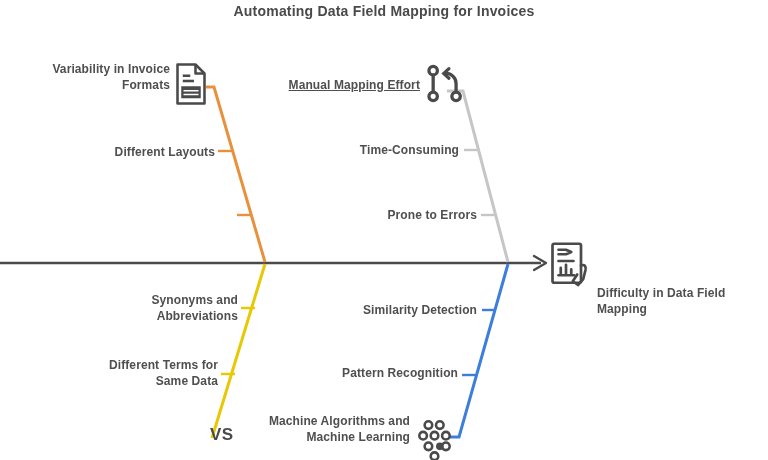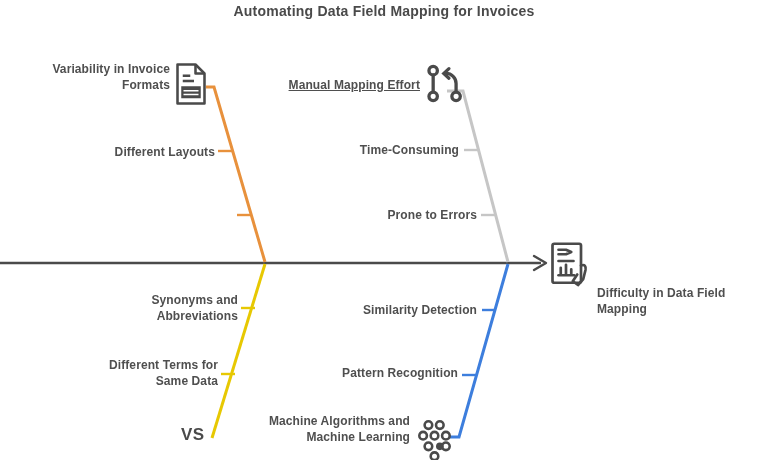--- a/index.html
+++ b/index.html
@@ -26,20 +26,21 @@
     position:absolute;left:0;right:0;top:3px;
     text-align:center;font-size:14px;font-weight:700;color:#4a4a4a;
     letter-spacing:0.2px;
   }
   .icon{position:absolute;}
   .vs{
     position:absolute;
     font-size:17px;font-weight:800;color:#4a4a4a;
     letter-spacing:0.5px;
     transform:scaleY(0.95);
+    margin-left:29px;
   }
 </style>
 </head>
 <body>
 
 <div class="canvas">
 
   <svg class="lines" viewBox="0 0 768 460">
 
     <line x1="0" y1="263" x2="541" y2="263" stroke-width="2.6" stroke="#4a4a4a"></line>

